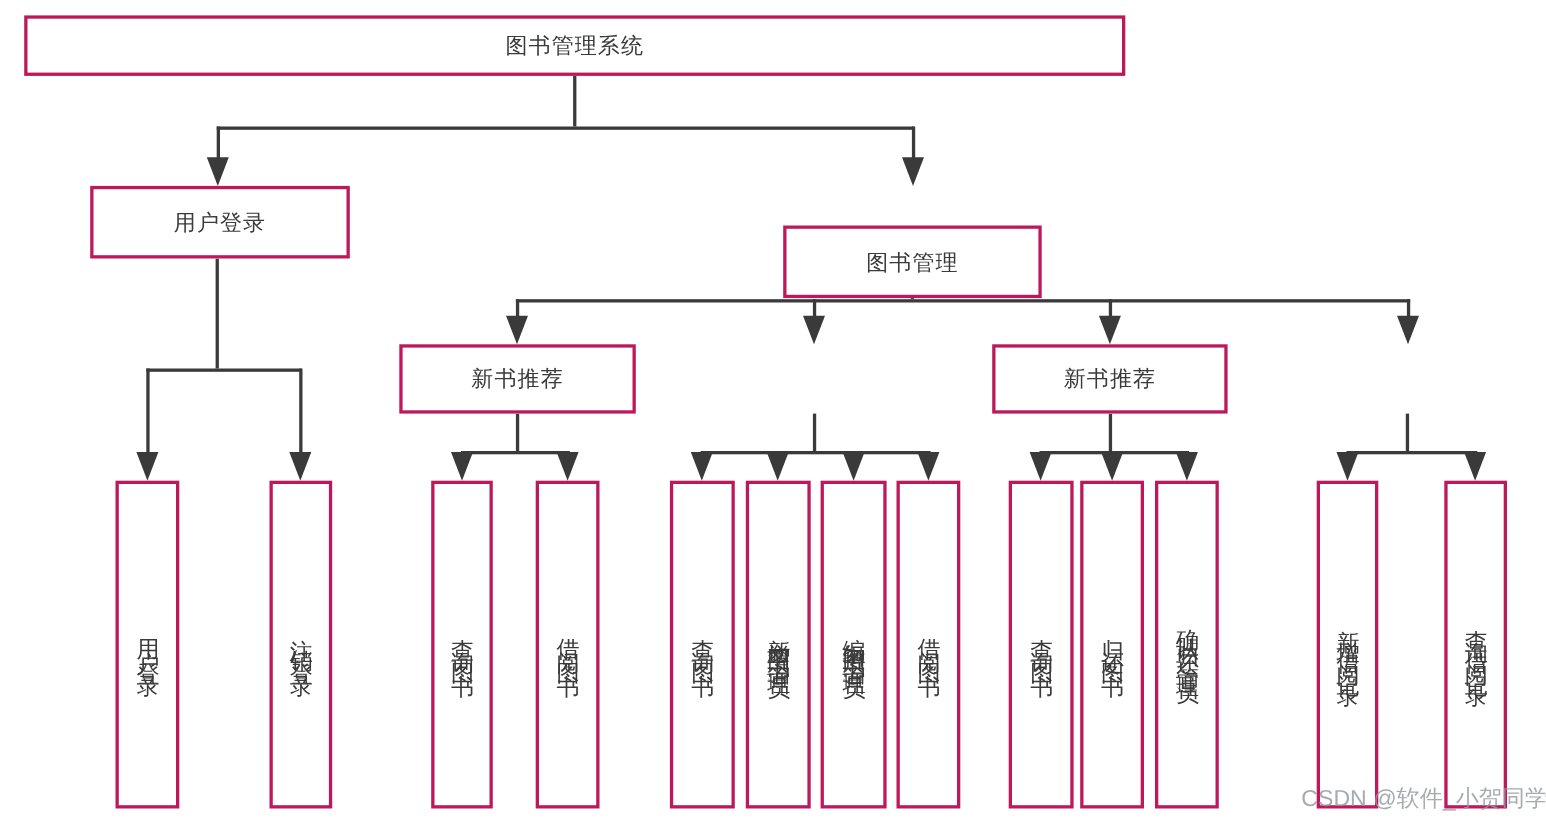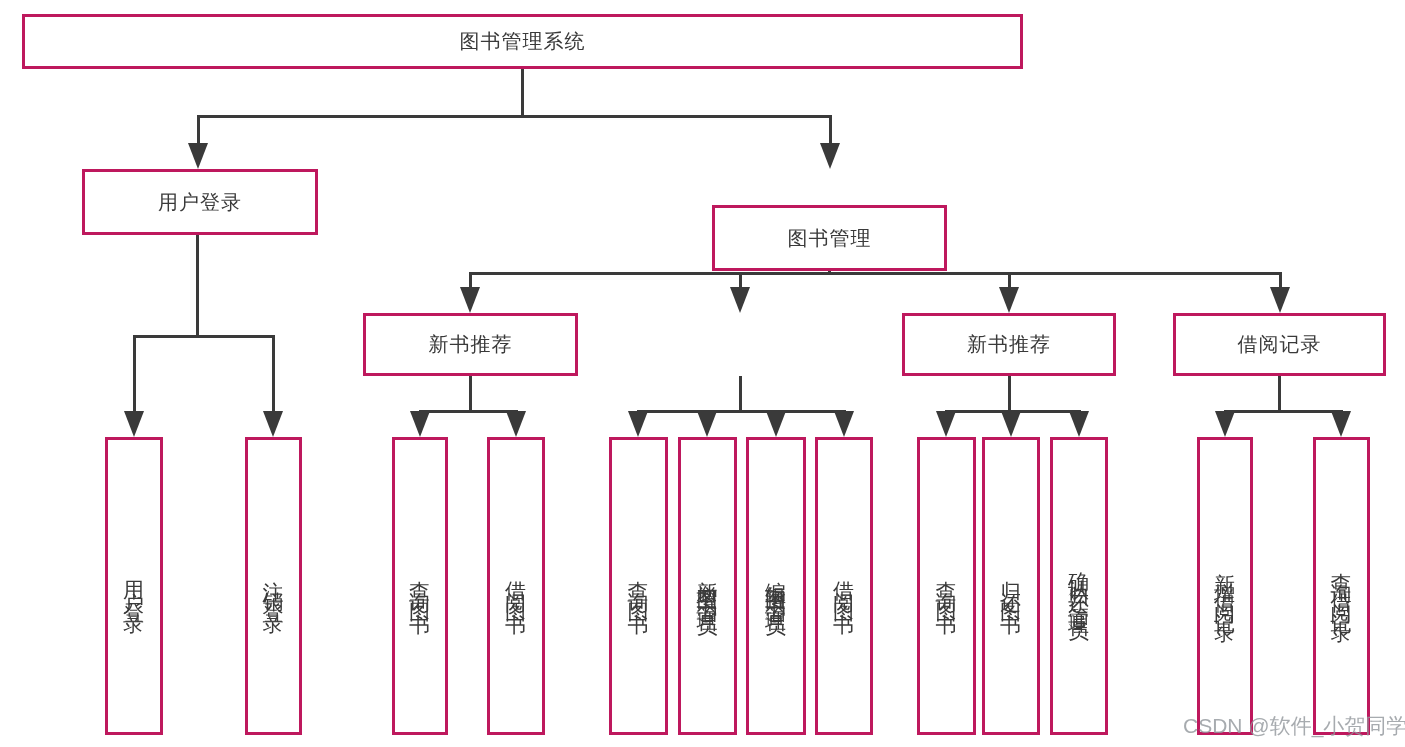--- a/index.html
+++ b/index.html
@@ -71,23 +71,20 @@
   <div class="arrow" style="left:999px;top:287px;"></div>
   <div class="line" style="left:1279px;top:272px;width:3px;height:17px;"></div>
   <div class="arrow" style="left:1270px;top:287px;"></div>
 
   <div class="box" style="left:363px;top:313px;width:215px;height:63px;">
     <span>新书推荐</span>
   </div>
   <div class="box" style="left:902px;top:313px;width:214px;height:63px;">
     <span>新书推荐</span>
   </div>
-  <div class="box" style="left:1173px;top:313px;width:213px;height:63px;">
-    <span>借阅记录</span>
-  </div>
 
   <div class="line" style="left:469px;top:376px;width:3px;height:34px;"></div>
   <div class="line" style="left:419px;top:410px;width:99px;height:3px;"></div>
   <div class="arrow" style="left:410px;top:411px;"></div>
   <div class="arrow" style="left:506px;top:411px;"></div>
 
   <div class="line" style="left:739px;top:376px;width:3px;height:34px;"></div>
   <div class="line" style="left:637px;top:410px;width:209px;height:3px;"></div>
   <div class="arrow" style="left:628px;top:411px;"></div>
   <div class="arrow" style="left:697px;top:411px;"></div>

